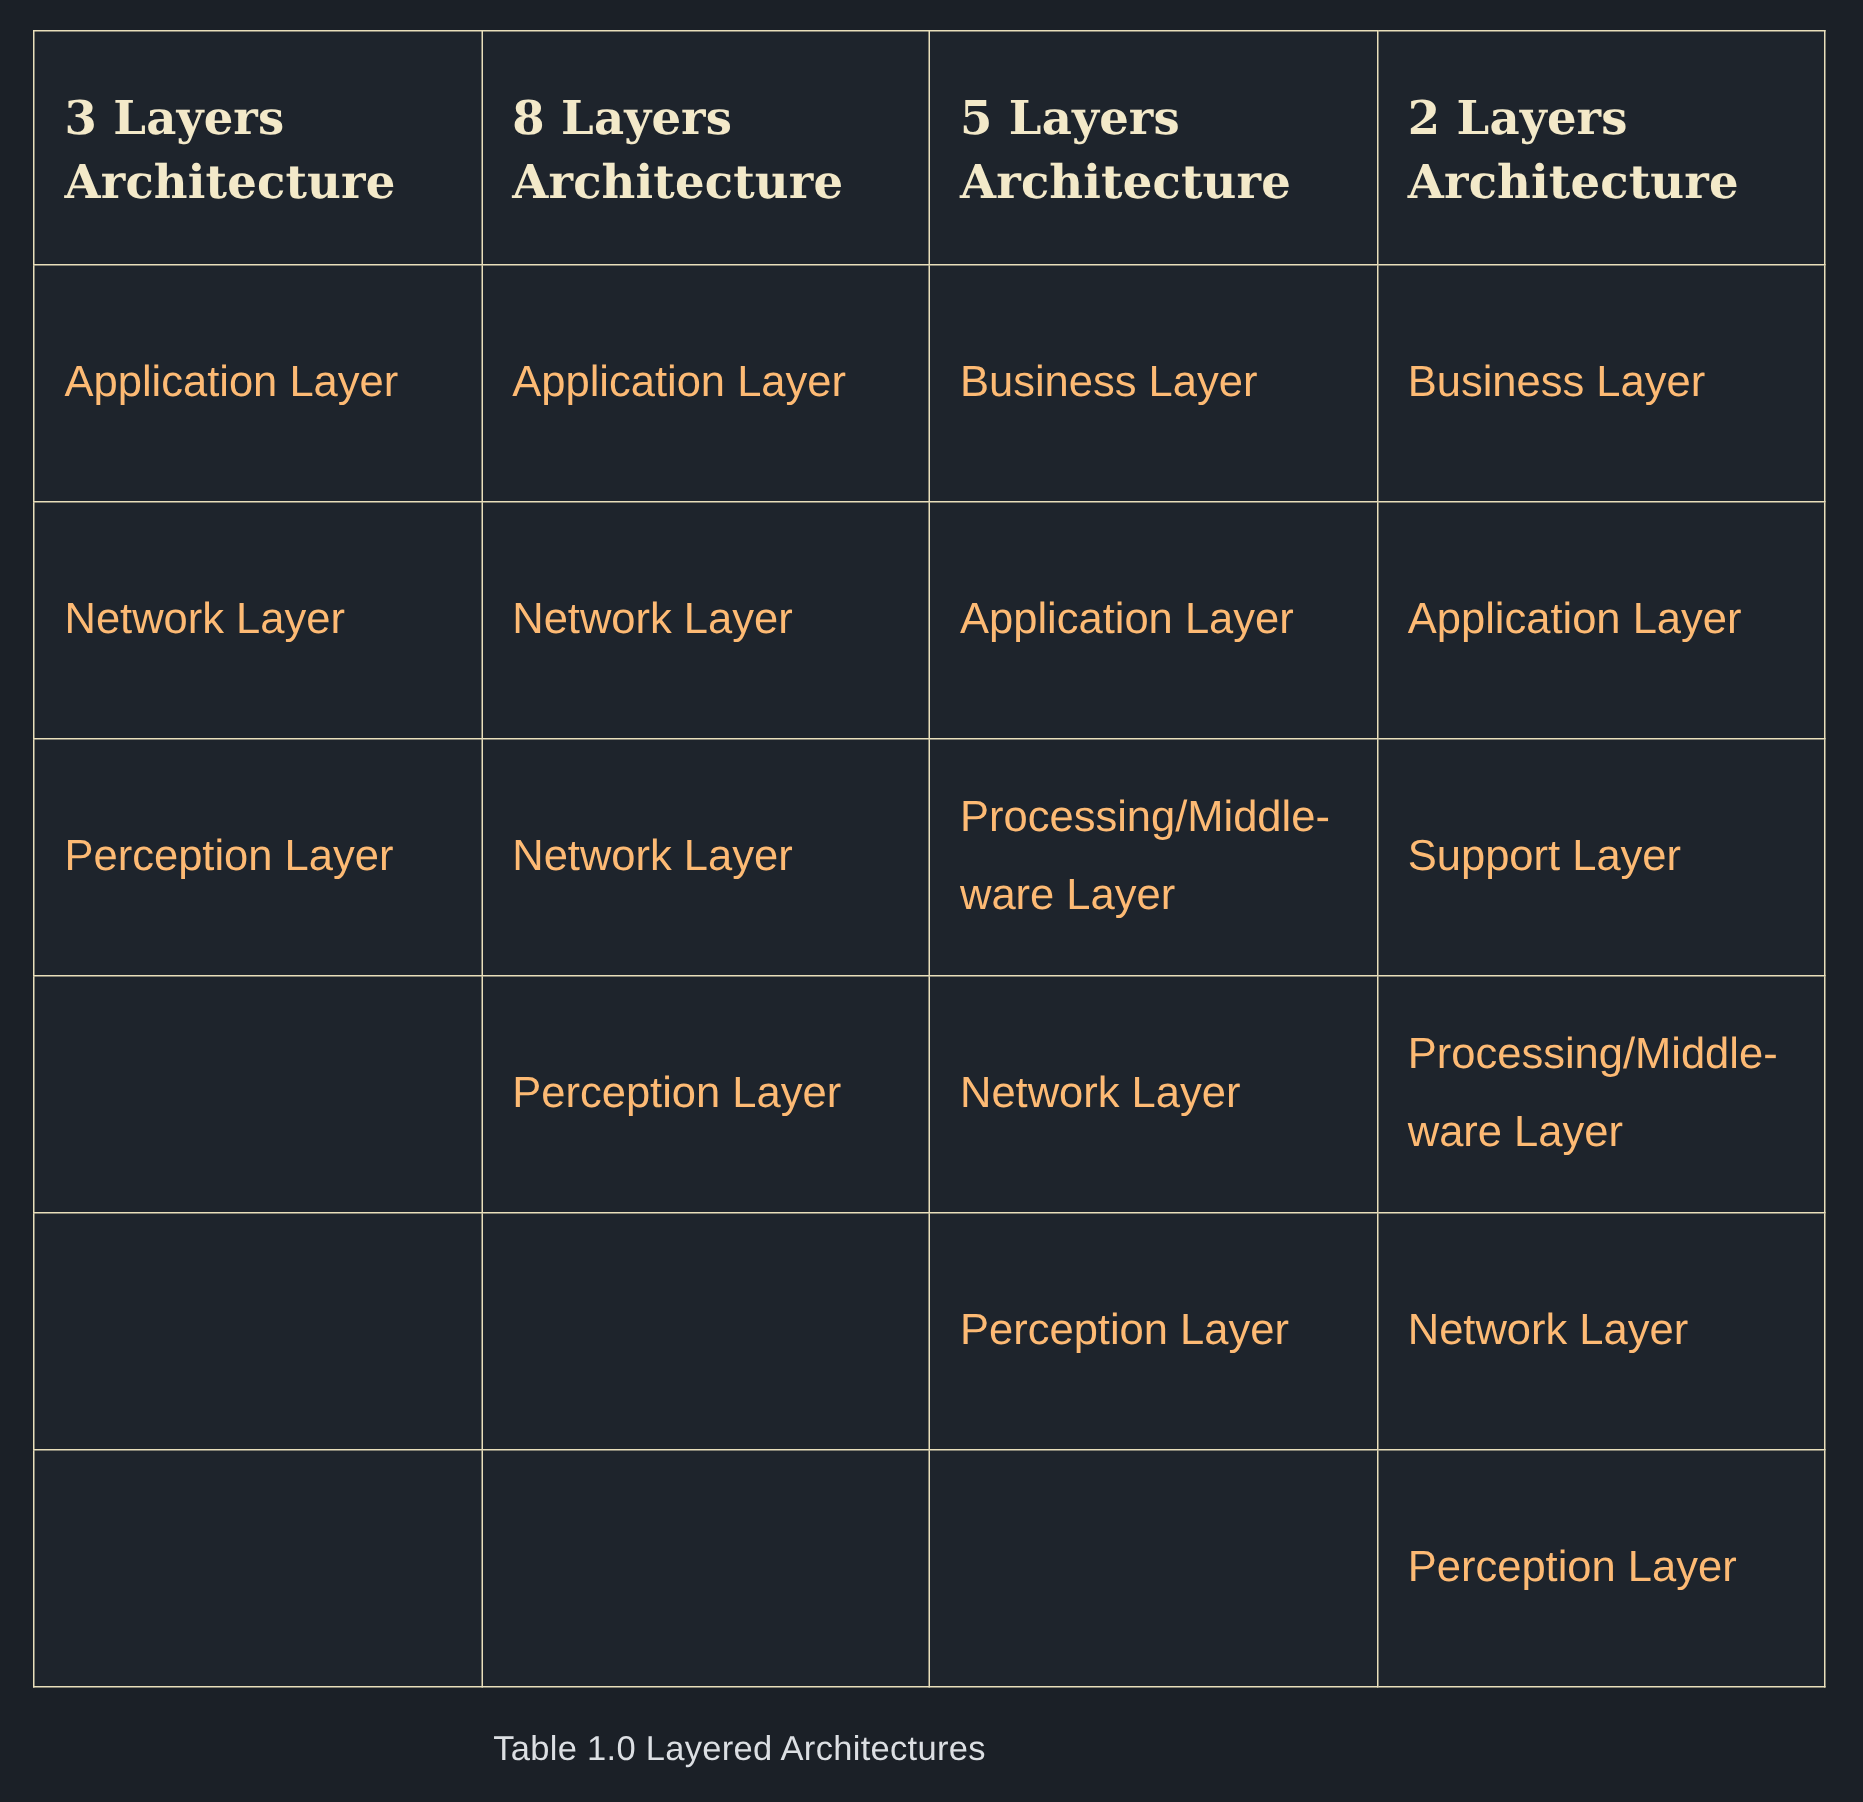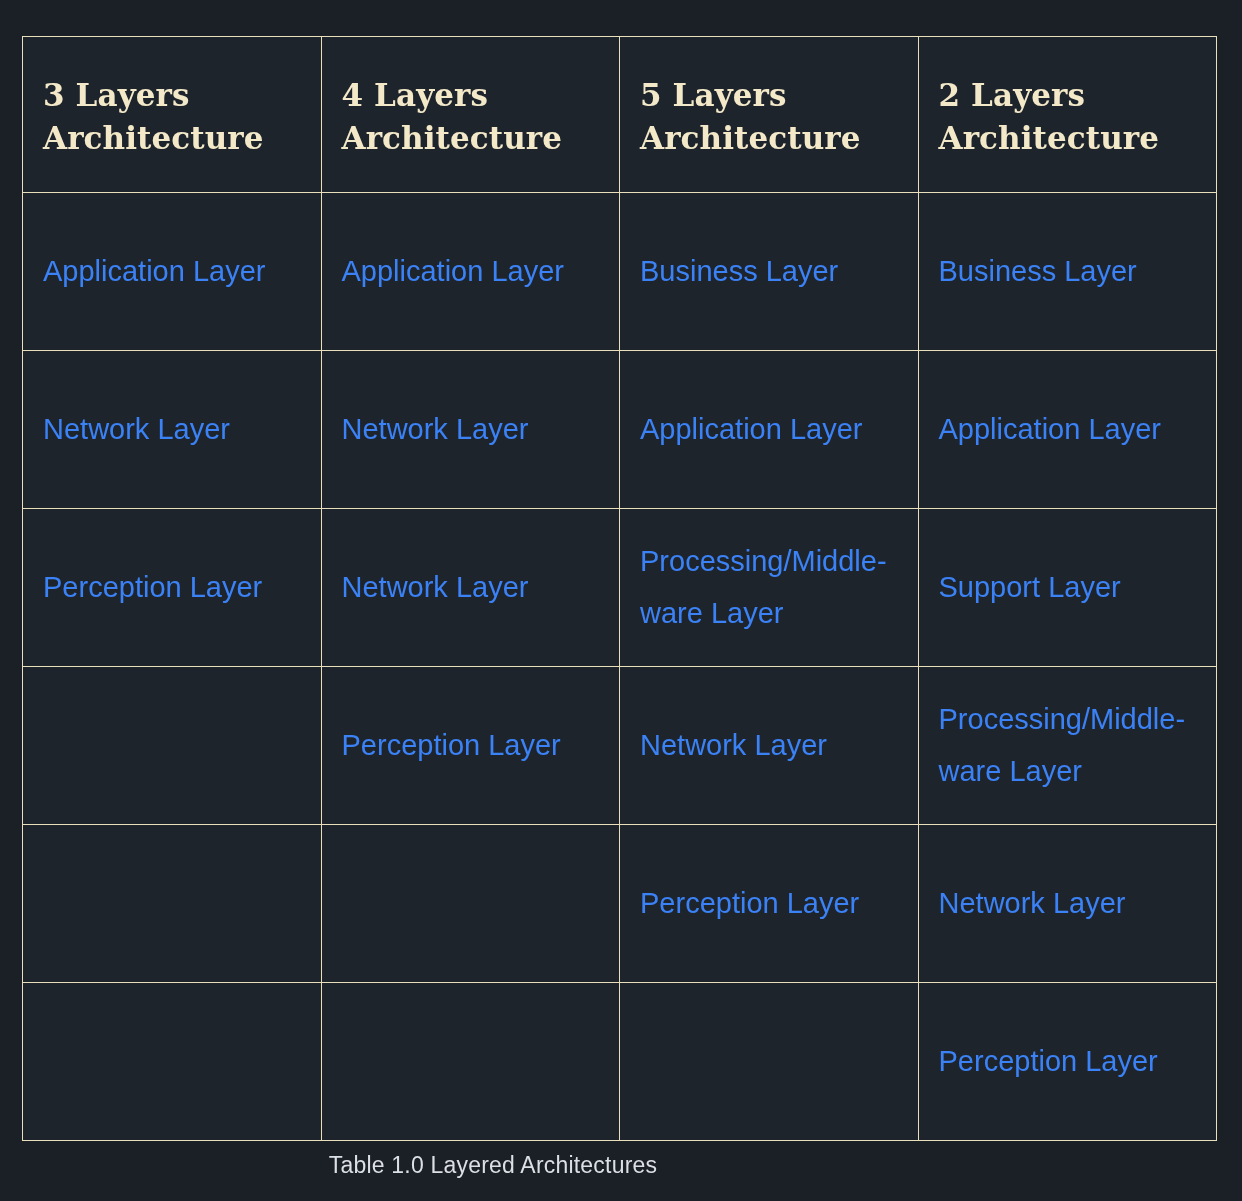--- a/index.html
+++ b/index.html
@@ -19,21 +19,21 @@
     position: relative;
     width: 1242px;
     height: 1201px;
     background: #1b2027;
     box-sizing: border-box;
   }
 
   .table-wrap {
     position: absolute;
     left: 22px;
-    top: 36px;
+    top: 20px;
     width: 1195px;
     height: 972px;
   }
 
   table.layers-table {
     width: 1195px;
     height: 1105px;
     border-collapse: collapse;
     table-layout: fixed;
     background: #1e242c;
@@ -67,21 +67,21 @@
     padding-top: 4px;
   }
 
   
   table.layers-table tbody td {
     height: 158px;
     font-family: "Liberation Sans", sans-serif;
     font-weight: normal;
     font-size: 29px;
     line-height: 1.78;
-    color: #3b82f6;
+    color: #fdba74;
   }
 
   td.empty-cell {
     color: transparent;
   }
 
   .caption {
     position: absolute;
     left: 0;
     top: 1152px;
@@ -102,21 +102,21 @@
     <table class="layers-table">
       <colgroup>
         <col>
           <col>
           <col>
           <col>
       </colgroup>
       <thead>
         <tr>
           <th>3 Layers Architecture</th>
-          <th>4 Layers Architecture</th>
+          <th>8 Layers Architecture</th>
           <th>5 Layers Architecture</th>
           <th>2 Layers Architecture</th>
         </tr>
       </thead>
       <tbody>
         <tr>
           <td>Application Layer</td>
           <td>Application Layer</td>
           <td>Business Layer</td>
           <td>Business Layer</td>

